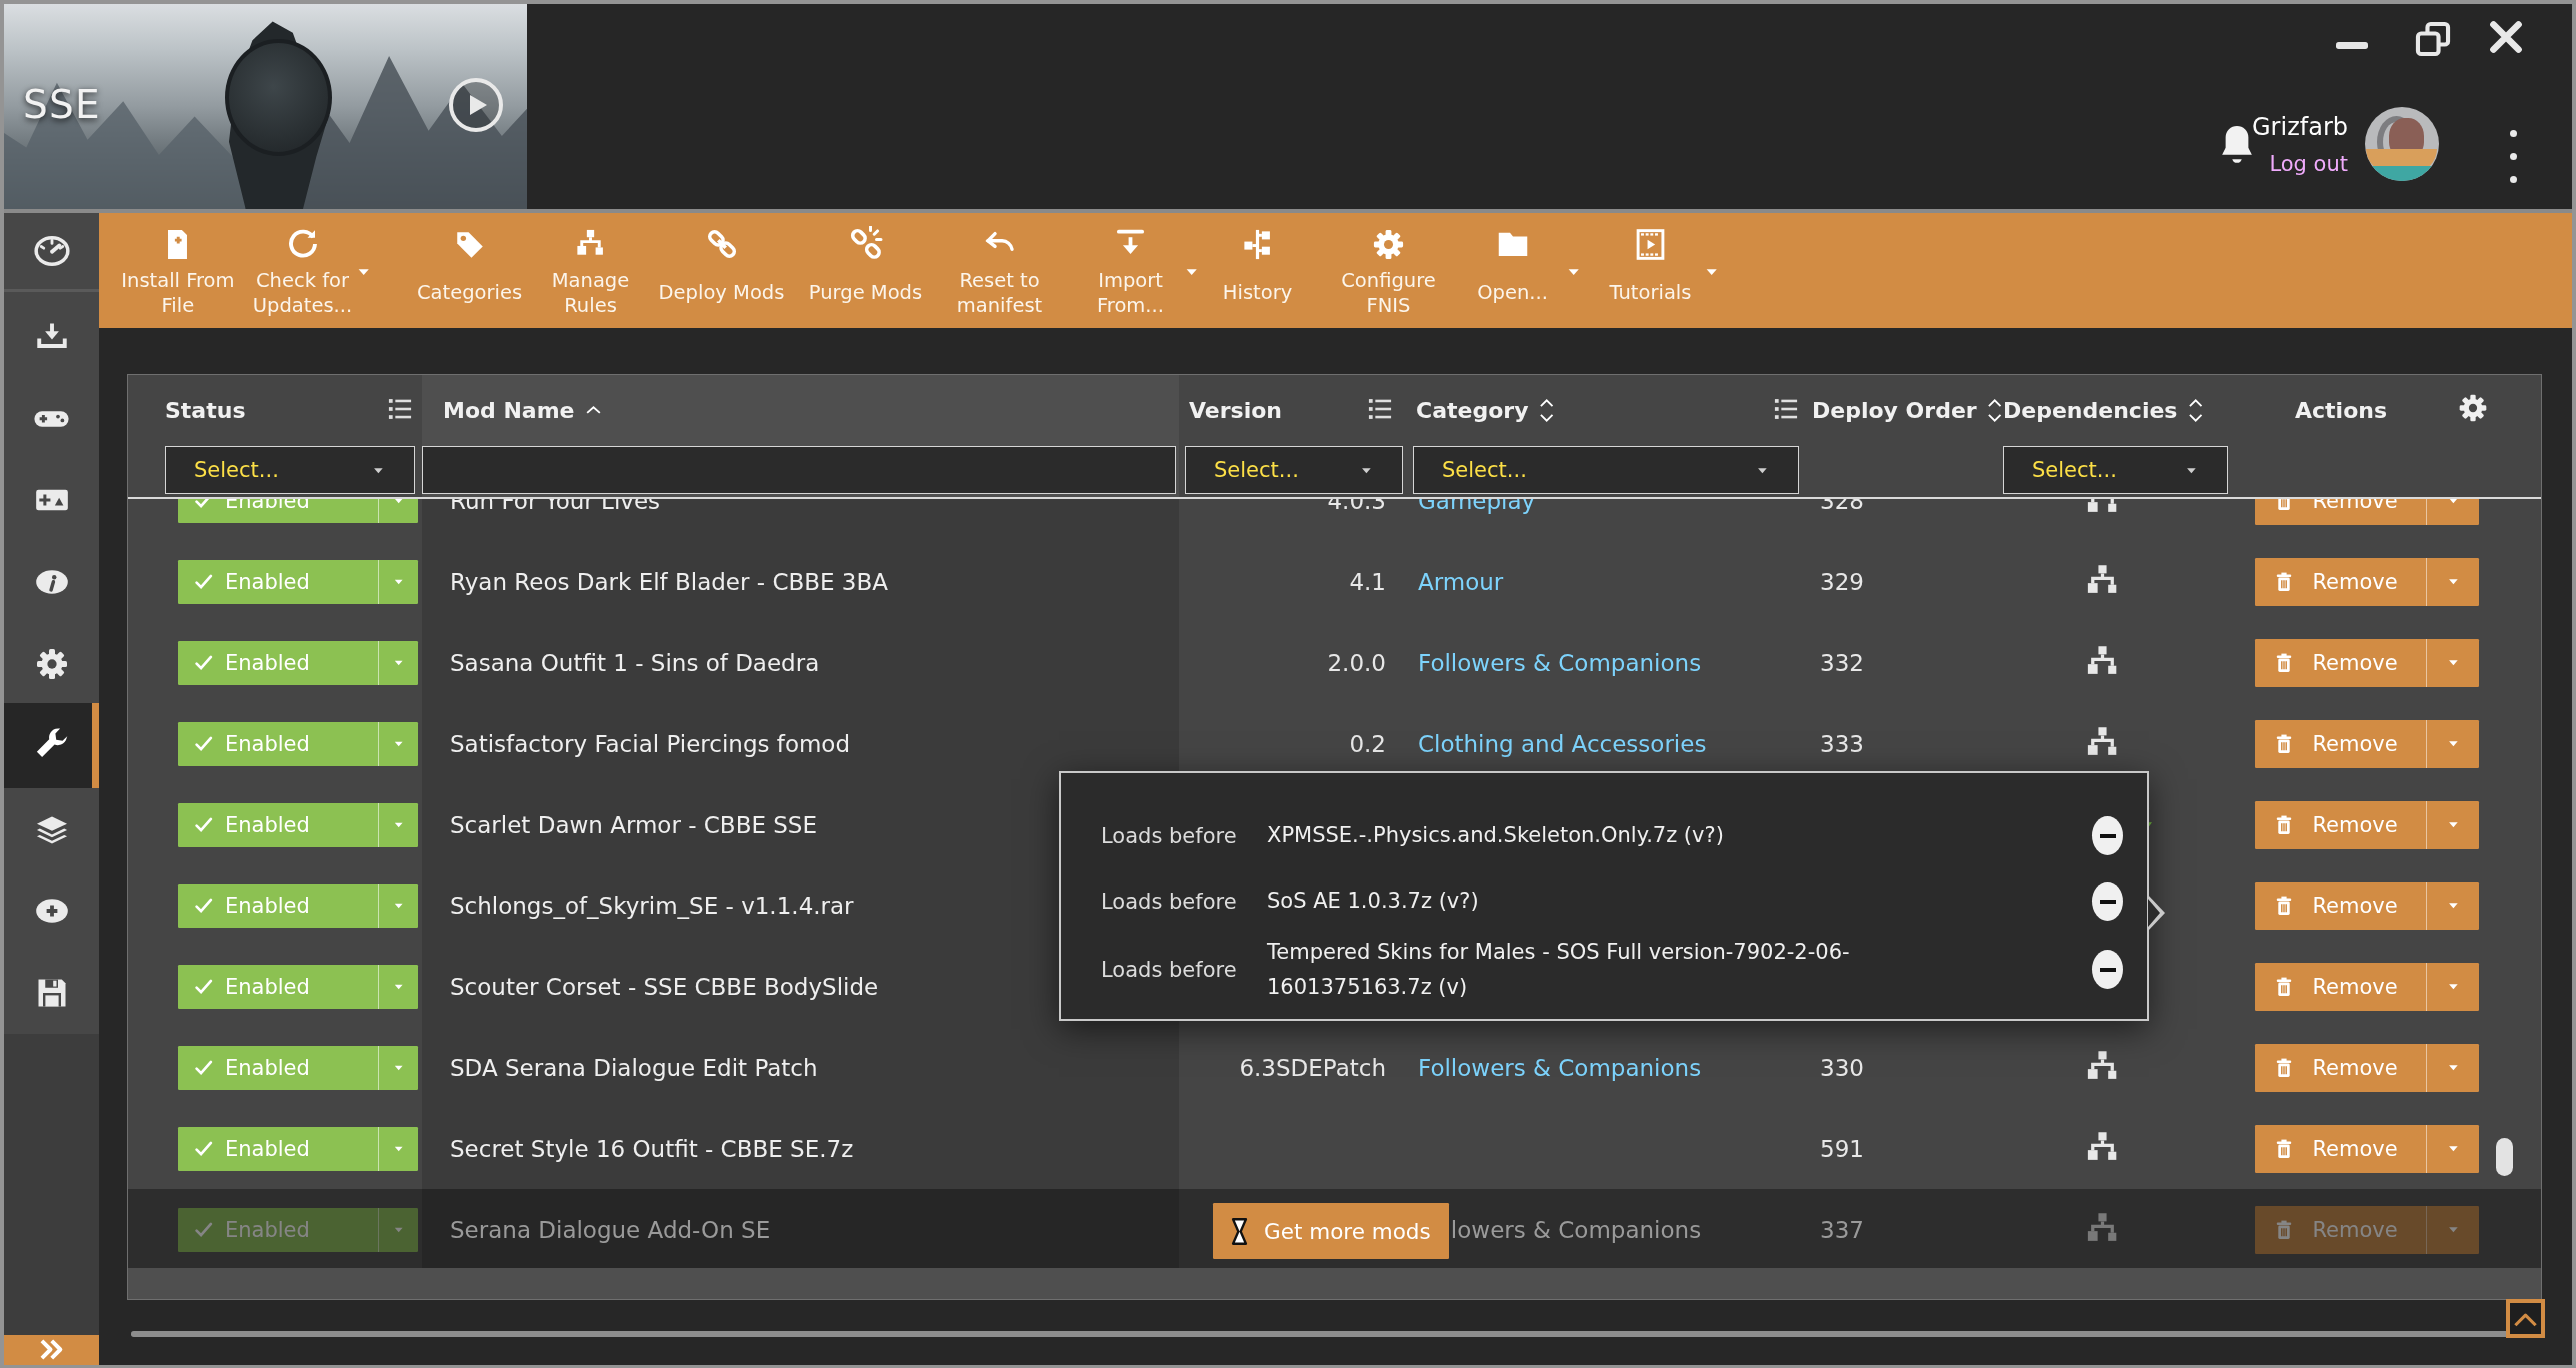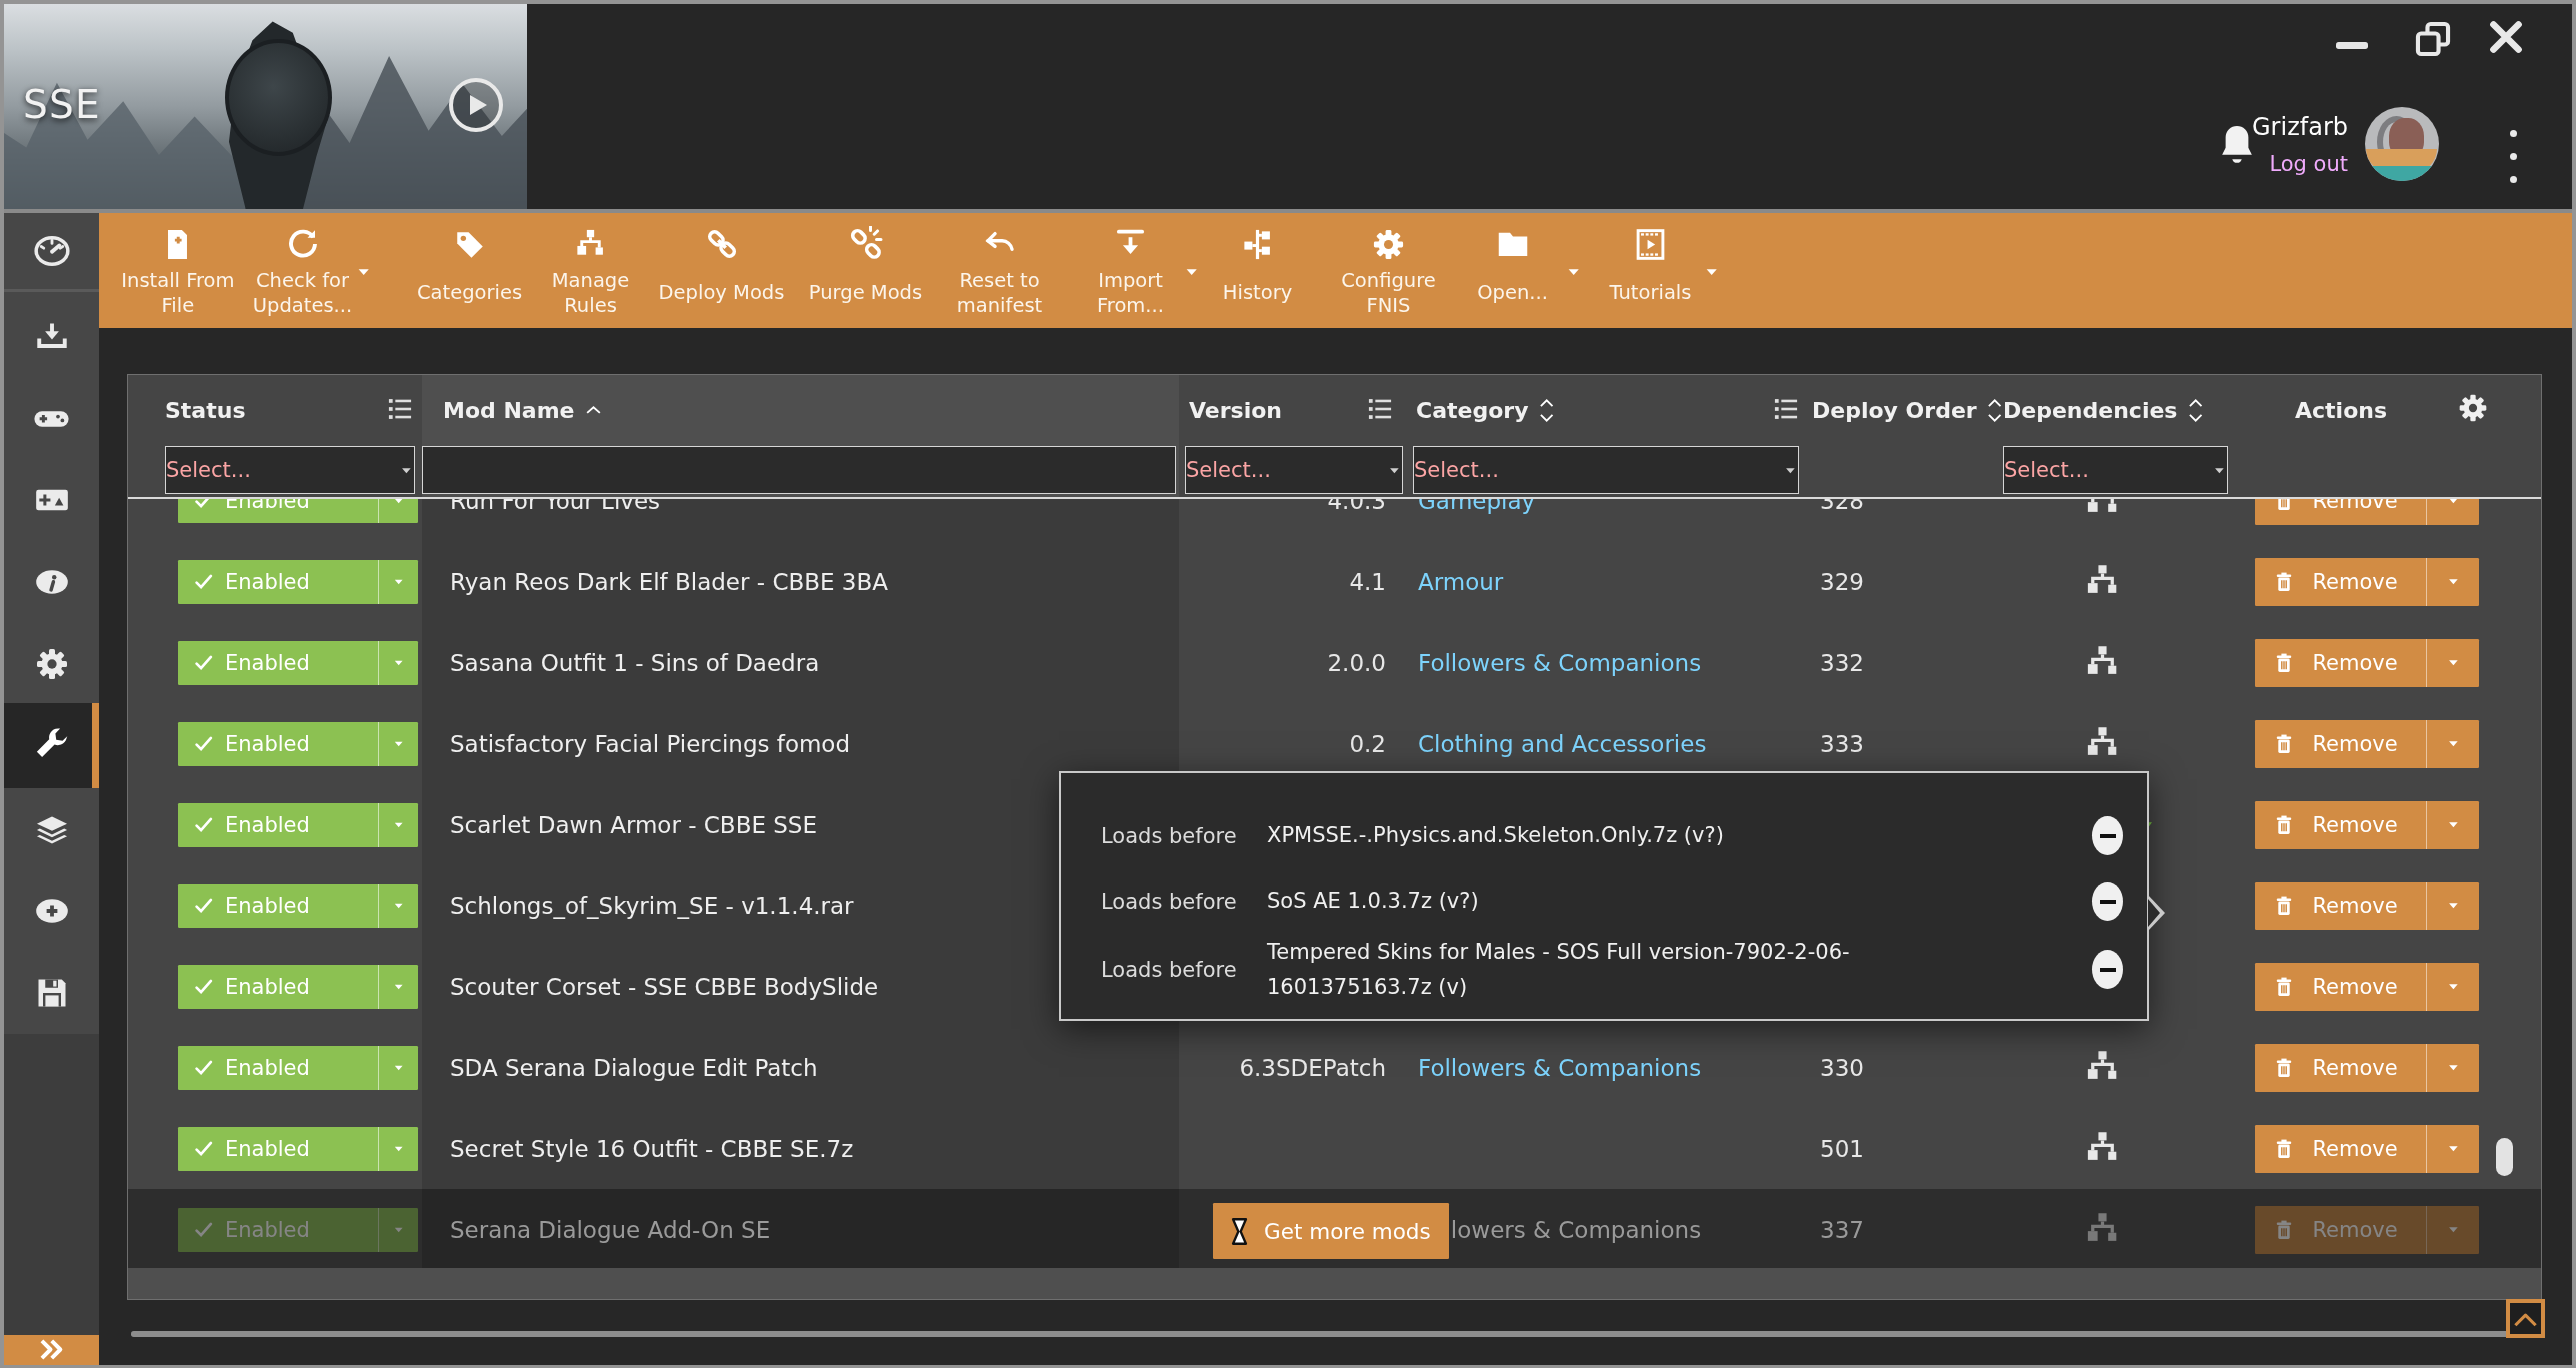--- a/index.html
+++ b/index.html
@@ -57,21 +57,21 @@
   .sb-expand{position:absolute;left:0;top:1122px;width:95px;height:29.5px;background:#d28c44;display:flex;align-items:center;justify-content:center;color:#fff;cursor:pointer;}
   
   .mainbg{position:absolute;left:99px;top:329px;width:2473px;height:1036px;background:#272727;}
   
   .modtable{position:absolute;left:127px;top:374px;width:2415px;height:926px;background:#454545;border:1.3px solid #6f6f6f;box-sizing:border-box;}
   .th-highlight{position:absolute;left:294px;top:0;width:757px;height:122px;background:#4f4f4f;}
   .th{position:absolute;top:0;height:70px;display:flex;align-items:center;gap:9.4px;font-weight:bold;font-size:22px;color:#f1f1f1;cursor:pointer;}
   .groupico{position:absolute;top:20px;color:#e0e0e0;cursor:pointer;}
   .gear-th{position:absolute;left:2329px;top:17.4px;color:#f0f0f0;cursor:pointer;}
   .filter{position:absolute;top:71px;height:48px;box-sizing:border-box;background:#2b2b2b;border:1.3px solid #d6d6d6;
-    display:flex;align-items:center;justify-content:space-between;padding:0 0;color:#fca5a5;font-size:21px;cursor:pointer;}
+    display:flex;align-items:center;justify-content:space-between;padding:0 28px;color:#fde047;font-size:21px;cursor:pointer;}
   .name-filter{position:absolute;left:294px;top:71px;width:754px;height:48px;box-sizing:border-box;background:#2b2b2b;
     border:1.3px solid #d6d6d6;color:#eee;font-size:21px;padding:0 10.7px;outline:none;}
   .head-line{position:absolute;left:0;top:122px;width:100%;height:2px;background:#dadada;}
   .tbody{position:absolute;left:0;top:124px;right:0;bottom:31px;overflow:hidden;}
   .name-strip{position:absolute;left:294px;top:0;bottom:0;width:757px;background:#3b3b3b;}
   .rows{position:absolute;inset:0;}
   .row{position:relative;height:81px;}
   .rows div.row:first-of-type{margin-top:-39px;}
   .row > div{position:absolute;top:0;bottom:0;display:flex;align-items:center;z-index:2;}
   .row.dimmed::before{content:"";position:absolute;inset:0;background:rgba(0,0,0,.34);z-index:1;}
@@ -1046,21 +1046,21 @@
                 <span class="seg-caret">
                   <svg width="13.4" height="13.4" viewBox="0 0 24 24">
                     <path d="M5 8.5l7 8 7-8z" fill="#fff"></path>
                   </svg>
                 </span>
               </div>
             </div>
             <div class="cell-name">Secret Style 16 Outfit - CBBE SE.7z</div>
             <div class="cell-version"></div>
             <div class="cell-category"></div>
-            <div class="cell-deploy">501</div>
+            <div class="cell-deploy">591</div>
             <div class="cell-deps">
               <span class="dep-icon">
                 <svg width="39" height="39" viewBox="0 0 24 24">
                   <rect x="9.5" y="2" width="5" height="5" fill="currentColor"></rect>
                   <path d="M12 7v3M12 10H6v3M12 10h6v4" stroke="currentColor" stroke-width="2" fill="none"></path>
                   <rect x="3" y="13" width="6" height="6" fill="currentColor"></rect>
                   <rect x="15.5" y="14" width="5" height="5" fill="currentColor"></rect>
                 </svg>
               </span>
 

